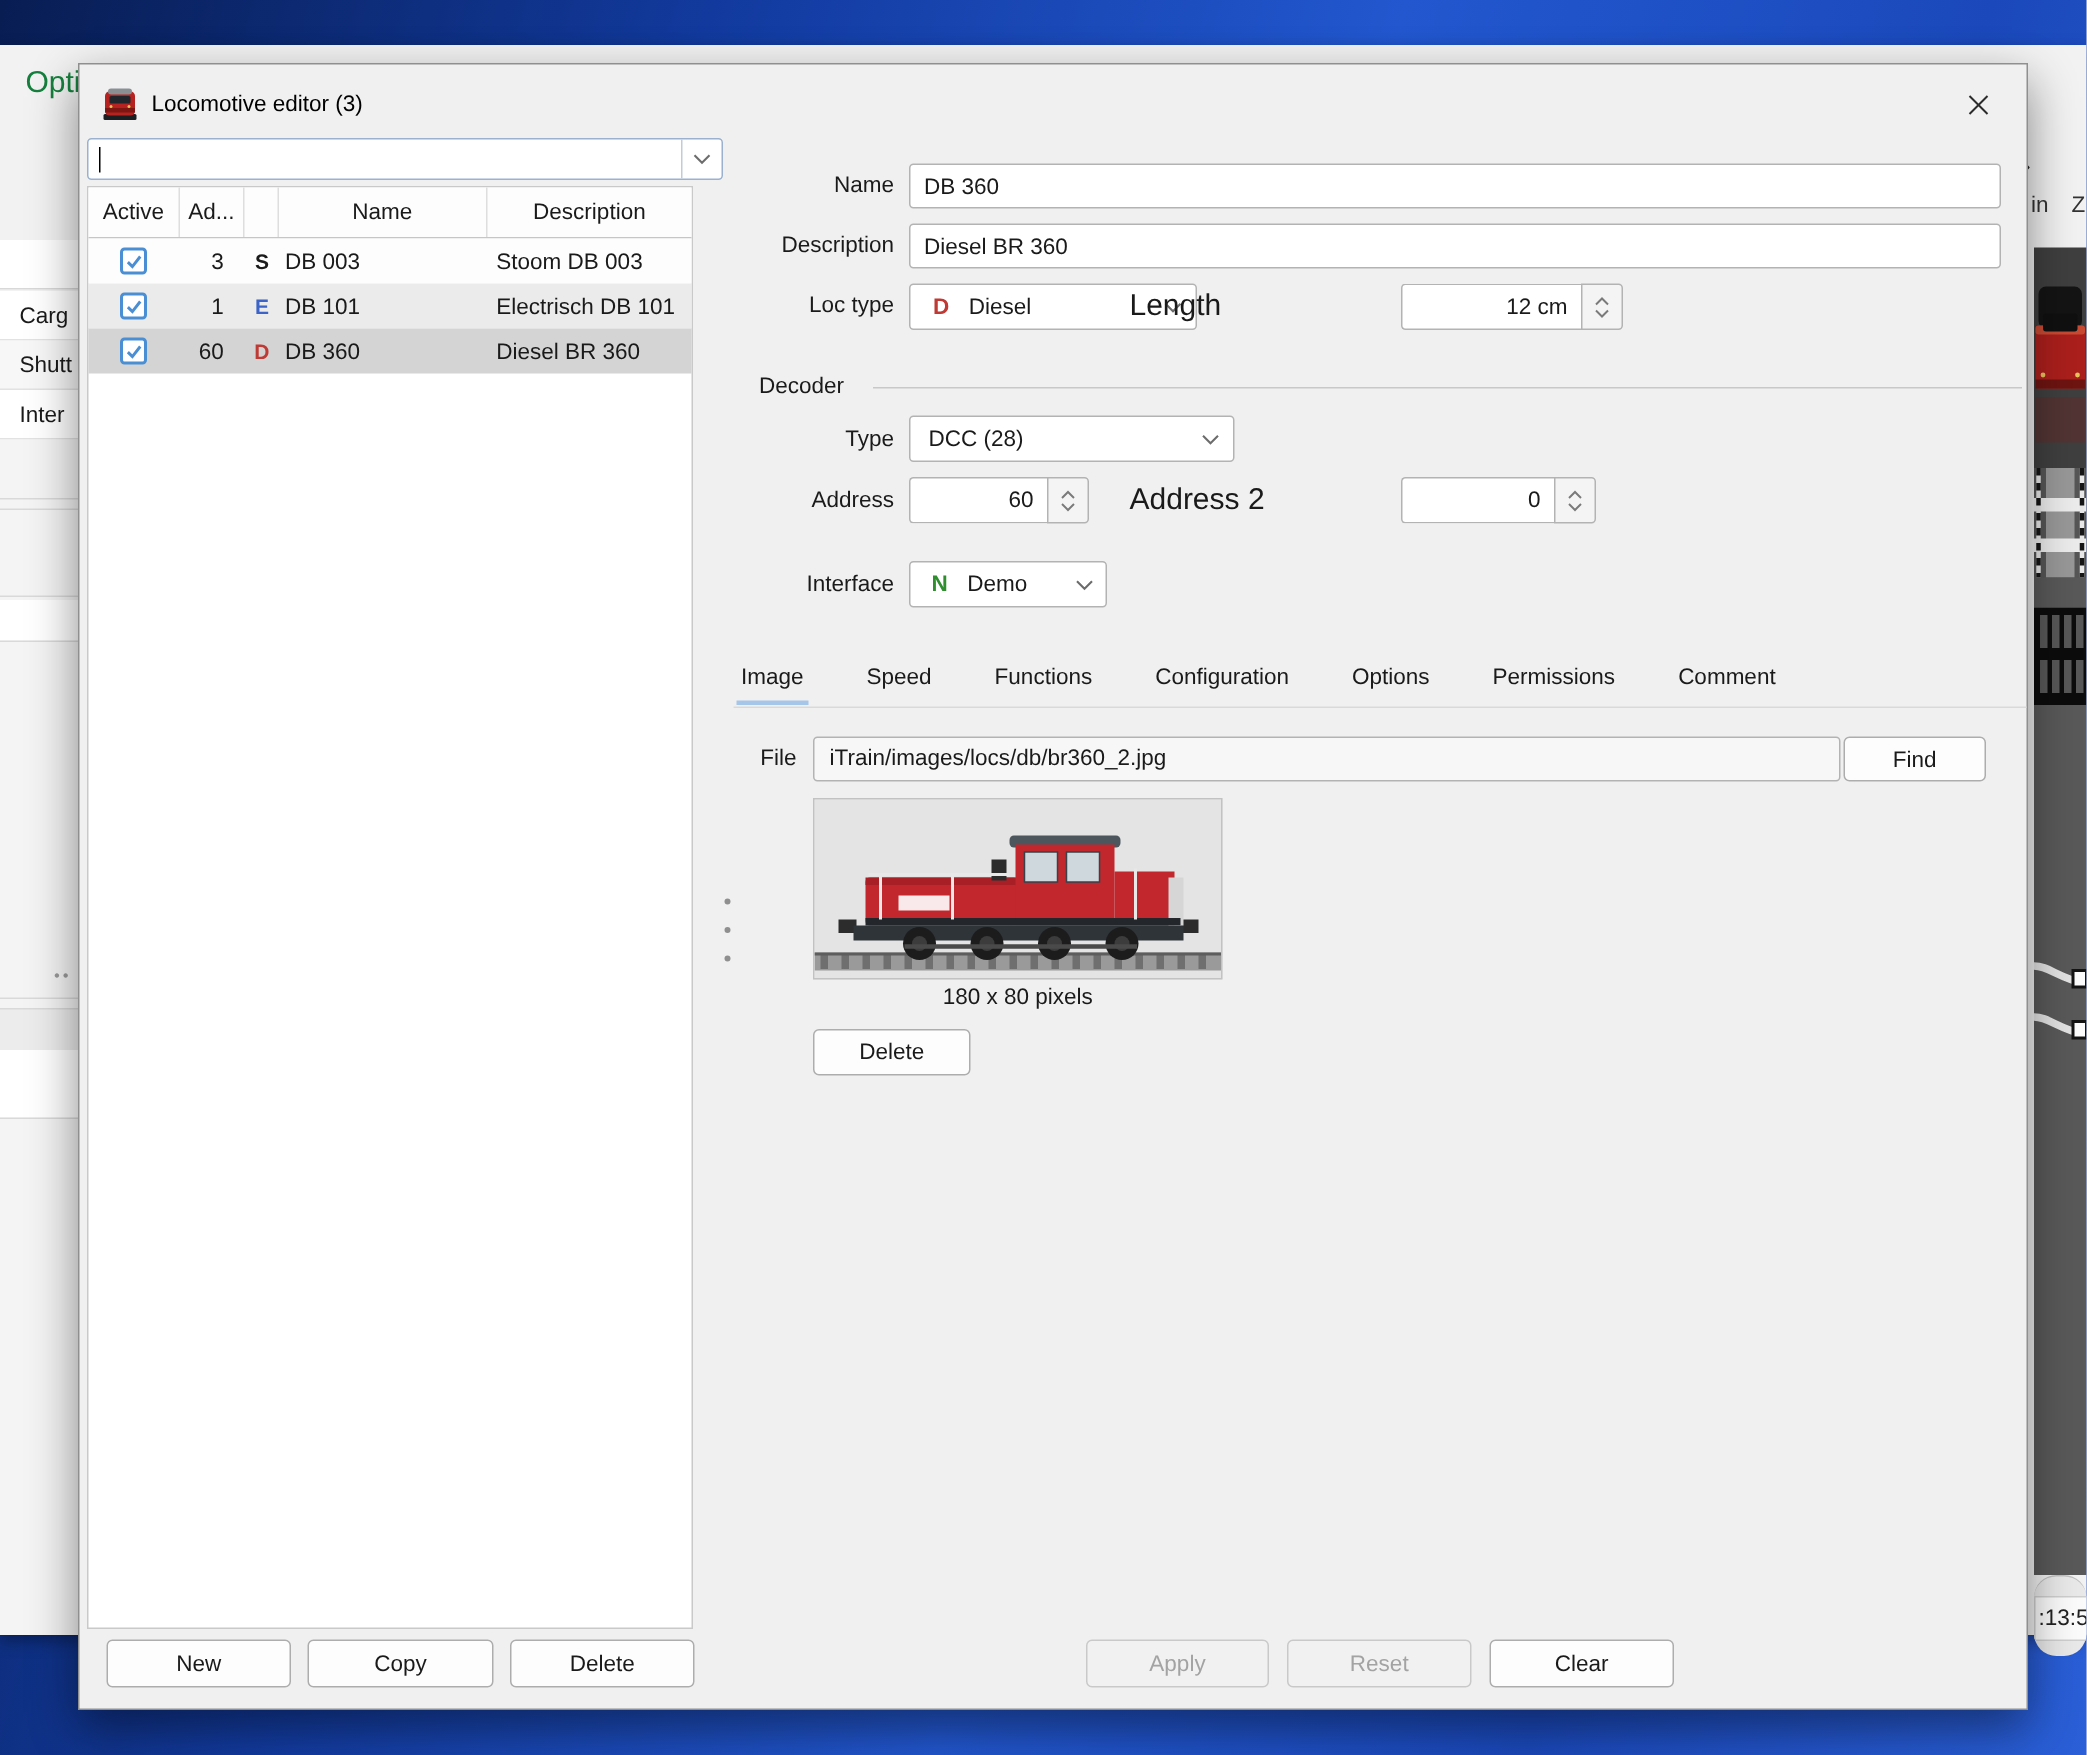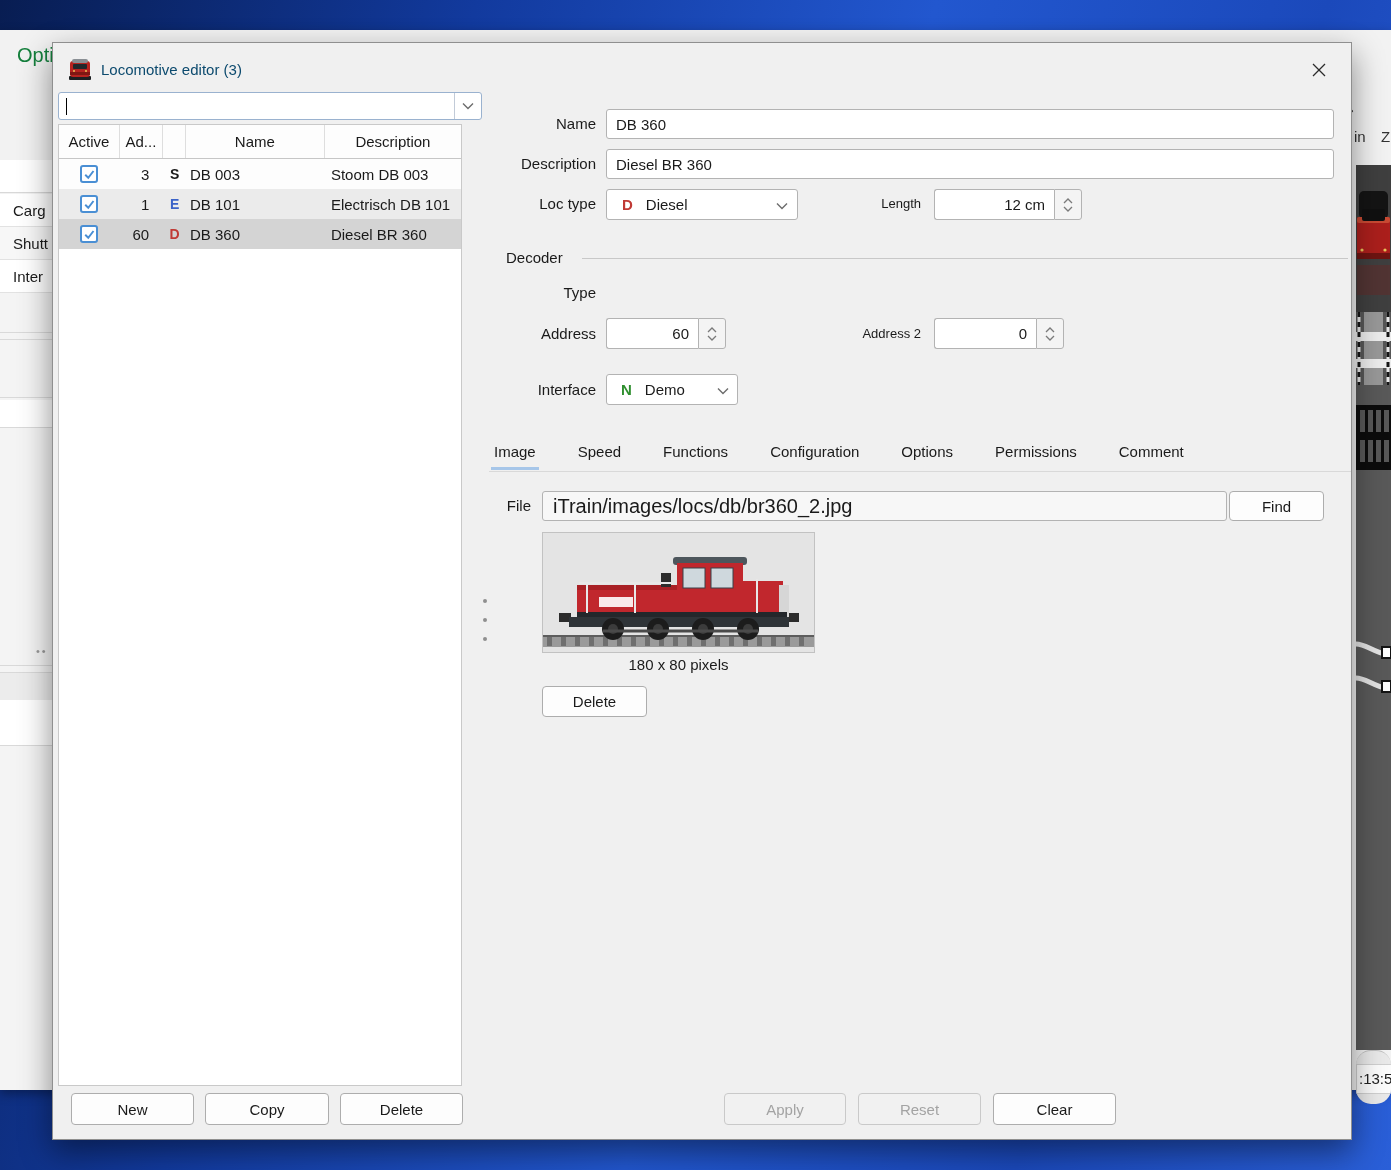--- a/index.html
+++ b/index.html
@@ -27,21 +27,21 @@
   .sidebar { position: absolute; left: 1356px; top: 165px; width: 35px; height: 885px; background: #595959; overflow: hidden; z-index: 3; }
   .sb-photo { position: absolute; left: 0; top: 0; width: 35px; height: 147px; }
   .sb-tile1 { position: absolute; left: 0; top: 147px; width: 35px; height: 73px; }
   .sb-tile2 { position: absolute; left: 0; top: 240px; width: 35px; height: 65px; }
   .sb-curves { position: absolute; left: 0; top: 465px; width: 35px; height: 85px; }
   .statusbar { position: absolute; left: 1356px; top: 1050px; width: 35px; height: 54px; background: #e9e9e9; border-top: 1px solid #bfbfbf; overflow: hidden; z-index: 3; border-radius: 15px; }
   .status-box { position: absolute; left: 0; top: 13px; width: 60px; height: 30px; background: #fbfbfb; border: 1px solid #cfcfcf; font-size: 15px; color: #222; line-height: 28px; padding-left: 2px; }
   
   .dialog { position: absolute; left: 52px; top: 42px; width: 1300px; height: 1098px; background: #f0f0f0; border: 1px solid #8f8f8f; box-shadow: 0 12px 30px rgba(0,0,0,.45); z-index: 10; }
   .dlg-icon { position: absolute; left: 14px; top: 13px; width: 26px; height: 26px; }
-  .dlg-title { position: absolute; left: 48px; top: 18px; font-size: 15px; color: #0c4a6e; }
+  .dlg-title { position: absolute; left: 48px; top: 18px; font-size: 15px; color: #000000; }
   .dlg-close { position: absolute; left: 1252px; top: 13px; width: 28px; height: 28px; display: flex; align-items: center; justify-content: center; }
   
   .search-combo { position: absolute; left: 5px; top: 49px; width: 424px; height: 28px; background: #fff; border: 1px solid #9ab2cf; border-radius: 3px; display: flex; align-items: stretch; }
   .search-input { flex: 1; border: none; outline: none; background: transparent; font: 15px "Liberation Sans", sans-serif; padding-left: 7px; }
   .search-caret { position: absolute; left: 7px; top: 5px; width: 1px; height: 17px; background: #000; }
   .search-arrow { width: 27px; border-left: 1px solid #c2cbd8; display: flex; align-items: center; justify-content: center; }
   
   .loc-table { position: absolute; left: 5px; top: 81px; width: 404px; height: 962px; background: #fff; border: 1px solid #c9c9c9; }
   .thead { display: flex; height: 34px; border-bottom: 1px solid #c6c6c6; background: #fdfdfd; }
   .th { display: flex; align-items: center; justify-content: center; font-size: 15px; border-right: 1px solid #dedede; overflow: hidden; white-space: nowrap; }
@@ -54,39 +54,39 @@
   .c-addr { width: 45px; display: flex; justify-content: flex-end; padding-right: 14px; }
   .c-letter { width: 24px; display: flex; justify-content: center; font-weight: 600; font-size: 14px; }
   .c-name { width: 146px; padding-left: 4px; white-space: nowrap; overflow: hidden; }
   .c-desc { width: 143px; padding-left: 6px; white-space: nowrap; overflow: hidden; }
   .letter-s { color: #1a1a1a; } .letter-e { color: #3b63c8; } .letter-d { color: #c03a35; }
   .cbox { width: 18px; height: 18px; background: #fff; border: 2px solid #4a8fd4; border-radius: 3px; display: flex; align-items: center; justify-content: center; }
   .splitter { position: absolute; left: 429px; top: 556px; width: 6px; height: 42px; display: flex; flex-direction: column; align-items: center; justify-content: space-between; }
   .splitter i { width: 4px; height: 4px; border-radius: 50%; background: #8f8f8f; }
   
   .flabel { position: absolute; width: 123px; text-align: right; font-size: 15px; line-height: 30px; color: #1a1a1a; }
-  .flabel2 { position: absolute; width: 168px; text-align: right; font-size: 13px; line-height: 30px; color: #1a1a1a; }
+  .flabel2 { position: absolute; width: 168px; font-size: 20px; line-height: 30px; color: #1a1a1a; }
   .tinput { position: absolute; height: 30px; background: #fff; border: 1px solid #b3b3b3; border-radius: 3px; font: 15px "Liberation Sans", sans-serif; padding: 0 9px; color: #1a1a1a; outline: none; }
   .combo { position: absolute; height: 31px; background: #fff; border: 1px solid #b3b3b3; border-radius: 3px; display: flex; align-items: center; font-size: 15px; }
   .combo .chev { position: absolute; right: 9px; }
   .combo .cletter { margin-left: 15px; font-weight: 600; }
   .combo .cval { margin-left: 13px; }
   .combo .cval-only { margin-left: 12px; }
   .spin { position: absolute; display: flex; }
   .spin-val { height: 31px; background: #fff; border: 1px solid #b3b3b3; border-right: none; border-radius: 3px 0 0 3px; display: flex; align-items: center; justify-content: flex-end; padding-right: 9px; font-size: 15px; }
   .spin-btn { width: 28px; height: 31px; background: #f4f4f4; border: 1px solid #b3b3b3; border-radius: 0 3px 3px 0; display: flex; align-items: center; justify-content: center; }
   .group-label { position: absolute; left: 453px; top: 205px; font-size: 15px; line-height: 20px; color: #1a1a1a; }
   .group-line { position: absolute; left: 529px; top: 215px; width: 766px; border-top: 1px solid #c8c8c8; }
   
   .tabs { position: absolute; left: 438px; top: 392px; display: flex; gap: 36px; }
   .tab { font-size: 15px; padding: 8px 3px 10px 3px; color: #1a1a1a; }
   .tab.selected { border-bottom: 3px solid #a6c6e9; padding-bottom: 7px; }
   .tabs-line { position: absolute; left: 436px; top: 428px; width: 862px; border-top: 1px solid #d9d9d9; }
   
-  .file-field { position: absolute; left: 489px; top: 448px; width: 685px; height: 30px; background: #f7f7f7; border: 1px solid #b3b3b3; border-radius: 3px; font-size: 20px; line-height: 28px; padding-left: 10px; white-space: nowrap; overflow: hidden; }
+  .file-field { position: absolute; left: 489px; top: 448px; width: 685px; height: 30px; background: #f7f7f7; border: 1px solid #b3b3b3; border-radius: 3px; font-size: 15px; line-height: 28px; padding-left: 10px; white-space: nowrap; overflow: hidden; }
   .btn { position: absolute; height: 31px; background: #fdfdfd; border: 1px solid #adadad; border-radius: 4px; font-size: 15px; color: #1a1a1a; display: flex; align-items: center; justify-content: center; }
   .btn.disabled { background: #f1f1f1; border-color: #c9c9c9; color: #a3a3a3; }
   .img-box { position: absolute; left: 489px; top: 489px; width: 273px; height: 121px; background: #e6e6e6; border: 1px solid #c2c2c2; }
   .img-caption { position: absolute; left: 489px; top: 613px; width: 273px; text-align: center; font-size: 15px; color: #1a1a1a; }
 </style>
 </head>
 <body>
 
 <div class="bg-window">
   <div class="bg-menu">Opti</div>
@@ -269,20 +269,26 @@
           <polyline points="2,6 6,2 10,6" fill="none" stroke="#7a7a7a" stroke-width="1.3"></polyline>
           <polyline points="2,10 6,14 10,10" fill="none" stroke="#7a7a7a" stroke-width="1.3"></polyline>
         </svg>
     </div>
   </div>
 
   <div class="group-label">Decoder</div>
   <div class="group-line"></div>
 
   <div class="flabel" style="left:420px; top:234px; line-height:31px;">Type</div>
+  <div class="combo" style="left:553px; top:234px; width:217px;">
+    <span class="cval-only">DCC (28)</span>
+    <span class="chev"><svg width="12" height="8" viewBox="0 0 12 8">
+          <polyline points="1,1.5 6,6.5 11,1.5" fill="none" stroke="#6d6d6d" stroke-width="1.4"></polyline>
+        </svg></span>
+  </div>
 
   <div class="flabel" style="left:420px; top:275px; line-height:31px;">Address</div>
   <div class="spin" style="left:553px; top:275px;">
     <div class="spin-val" style="width:92px;">60</div>
     <div class="spin-btn">
       <svg width="12" height="16" viewBox="0 0 12 16">
           <polyline points="2,6 6,2 10,6" fill="none" stroke="#7a7a7a" stroke-width="1.3"></polyline>
           <polyline points="2,10 6,14 10,10" fill="none" stroke="#7a7a7a" stroke-width="1.3"></polyline>
         </svg>
     </div>

